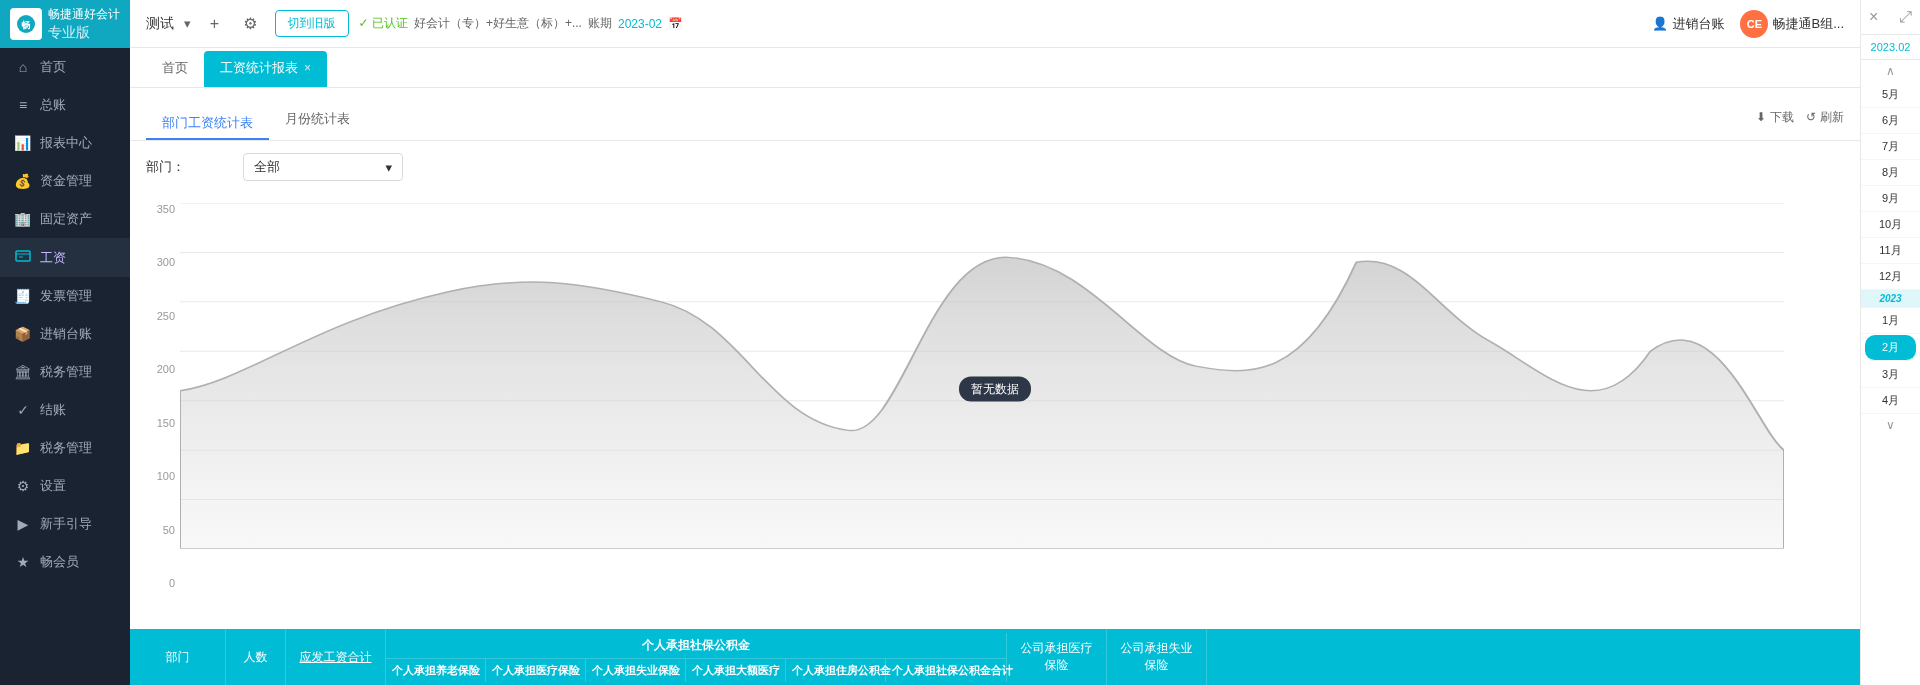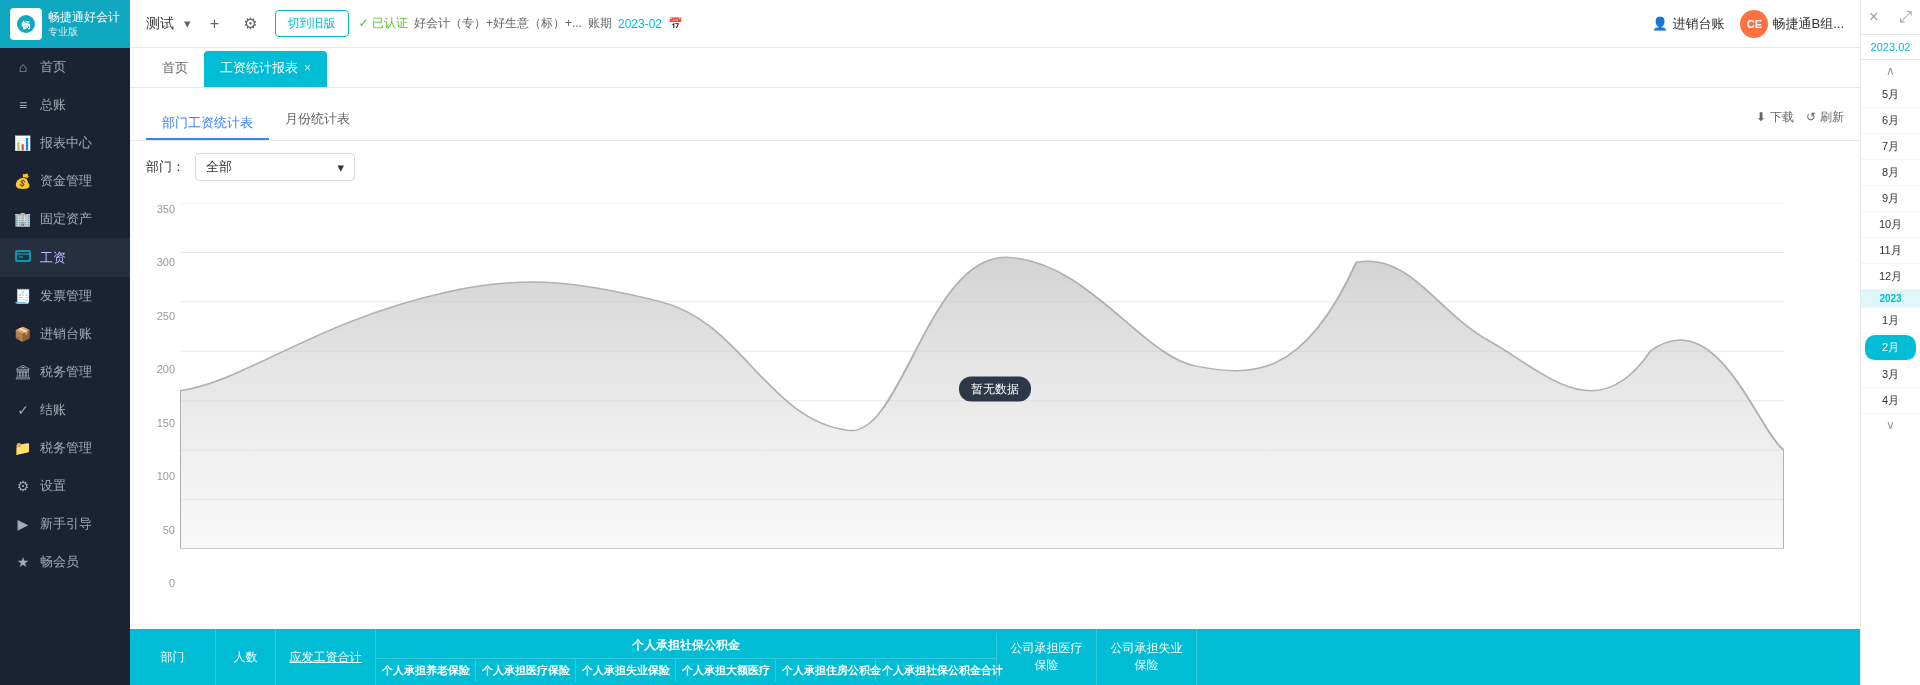--- a/index.html
+++ b/index.html
@@ -33,21 +33,21 @@
       font-size: 10px;
       color: #0fa8c0;
       font-weight: bold;
     }
     .sidebar-logo-text {
       color: #fff;
       font-size: 12px;
       line-height: 1.3;
     }
     .sidebar-logo-text .sub {
-      font-size: 10px;
+      font-size: 14px;
       opacity: 0.8;
     }
     .sidebar-item {
       display: flex;
       align-items: center;
       gap: 8px;
       padding: 10px 14px;
       color: #a0aab8;
       cursor: pointer;
       transition: background 0.2s;
@@ -232,20 +232,21 @@
       align-items: center;
       border: 1px solid #d9d9d9;
       border-radius: 4px;
       padding: 4px 10px;
       min-width: 160px;
       justify-content: space-between;
       cursor: pointer;
       background: #fff;
       font-size: 13px;
       color: #333;
+      margin-left: 48px;
     }
     .chart-y-labels {
       position: absolute;
       left: 10px;
       top: 10px;
       bottom: 40px;
       display: flex;
       flex-direction: column;
       justify-content: space-between;
       font-size: 11px;
@@ -352,20 +353,21 @@
       background: #00bcd4;
       color: #fff;
       border-radius: 10px;
       margin: 1px 4px;
     }
     .right-panel-month.year-label {
       background: #e0f7fa;
       color: #00bcd4;
       font-weight: bold;
       font-size: 10px;
+      font-style: italic;
     }
   </style>
 </head>
 <body>
 
 <div class="sidebar">
   <div class="sidebar-logo">
     <div class="sidebar-logo-icon">
       <svg width="20" height="20" viewBox="0 0 20 20">
           <circle cx="10" cy="10" r="9" fill="#0fa8c0"></circle>
@@ -546,21 +548,21 @@
       </svg>
 
       <div class="chart-tooltip" style="left:50%;top:45%;transform:translate(-50%,-50%);">
         <span>暂无数据</span>
       </div>
 
       <div style="position:absolute;left:50px;right:76px;bottom:80px;height:1px;background:#ccc;"></div>
     </div>
 
     <div class="table-header">
-      <div class="th-cell" style="width:86px;align-self:stretch;">
+      <div class="th-cell" style="width:96px;align-self:stretch;">
         <span>部门</span>
       </div>
       <div class="th-cell" style="width:60px;align-self:stretch;">
         <span>人数</span>
       </div>
       <div class="th-cell" style="width:100px;align-self:stretch;text-decoration:underline;">
         <span>应发工资合计</span>
       </div>
       <div style="display:flex;flex-direction:column;border-right:1px solid rgba(255,255,255,0.2);font-weight:bold;">
         <div class="th-group-header">

